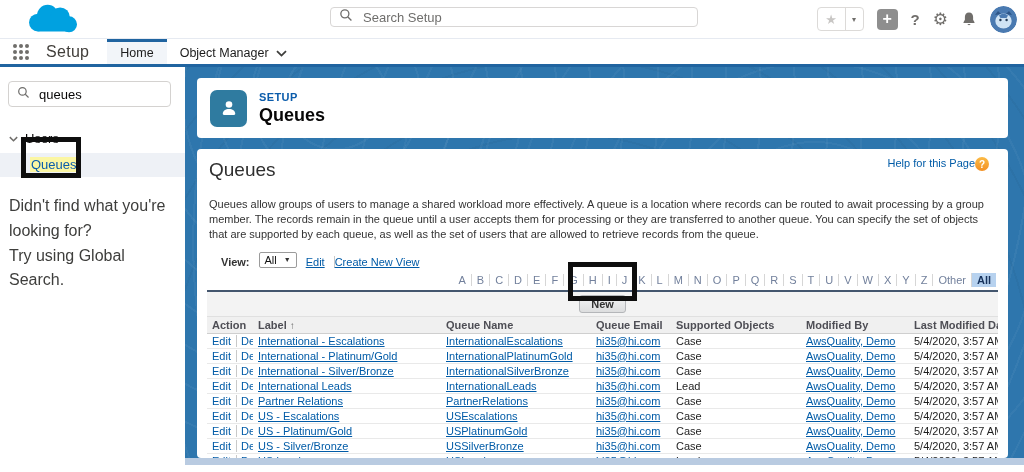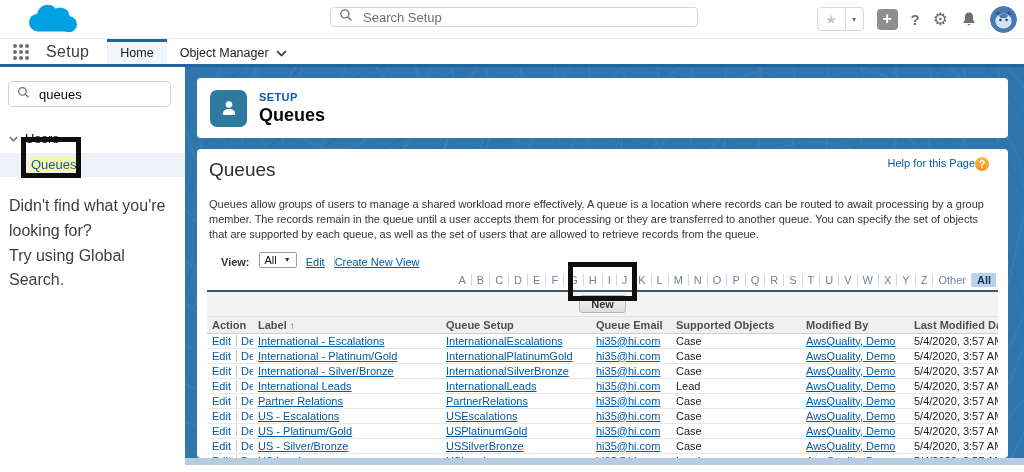--- a/index.html
+++ b/index.html
@@ -273,21 +273,21 @@
                   <col style="width:130px">
                   <col style="width:108px">
                   <col>
               </colgroup>
               <thead>
                 <tr>
                   <th>Action</th>
                   <th>
                     <span>Label</span><span class="sortarrow">↑</span>
                   </th>
-                  <th>Queue Setup</th>
+                  <th>Queue Name</th>
                   <th>Queue Email</th>
                   <th>Supported Objects</th>
                   <th>Modified By</th>
                   <th>Last Modified Date</th>
                 </tr>
               </thead>
               <tbody>
                 <tr>
                   <td><span class="lnk">Edit</span> <span class="lnk pipe-left" style="padding-left:4px;margin-left:2px;">Del</span></td>
                   <td><span class="lnk und">International - Escalations</span></td>

